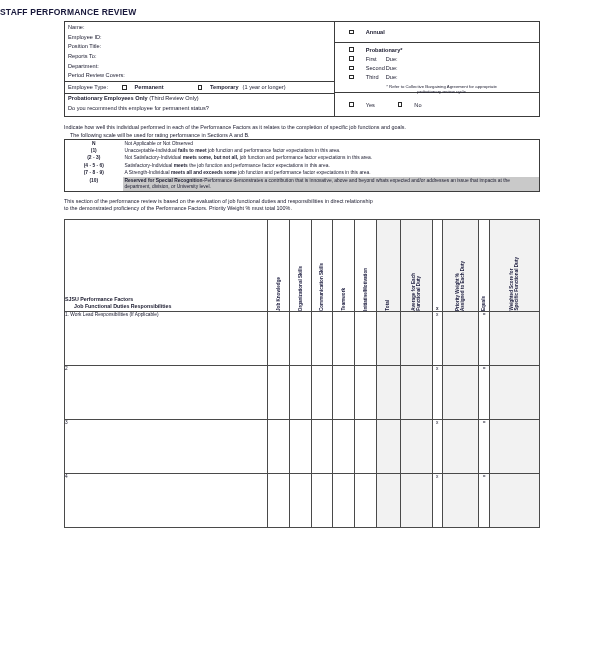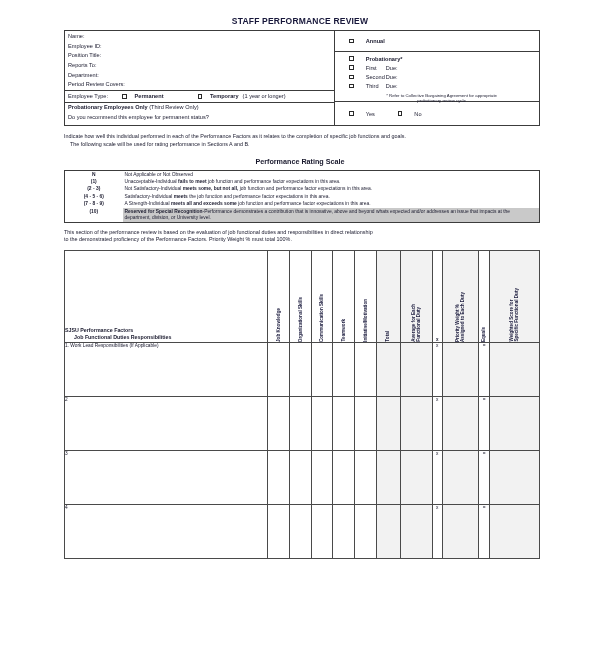--- a/index.html
+++ b/index.html
@@ -7,25 +7,25 @@
     margin: 0; padding: 0;
     width: 600px; height: 650px;
     background: #ffffff;
     font-family: "Liberation Sans", sans-serif;
     color: #1a1a2e;
     overflow: hidden;
   }
   .page { position: relative; width: 600px; height: 650px; padding: 0; }
 
   .doc-title {
-    text-align: center;
+    text-align: left;
     font-size: 8.5px;
     font-weight: bold;
     letter-spacing: .2px;
-    padding-top: 16px;
+    padding-top: 7px;
     padding-bottom: 4px;
     color: #17173a;
   }
 
   
   .idblock {
     margin: 0 60px 0 64px;
     border: 1px solid #3c3c3c;
     display: flex;
     font-size: 5.6px;
@@ -289,21 +289,20 @@
         <span class="lab">No</span>
       </div>
     </div>
   </div>
 
   <div class="instruct">
     <div>Indicate how well this individual performed in each of the Performance Factors as it relates to the completion of specific job functions and goals.</div>
     <div class="l2">The following scale will be used for rating performance in Sections A and B.</div>
   </div>
 
-  <div class="scale-title">Performance Rating Scale</div>
 
   <table class="scale">
     <tbody>
       <tr>
         <td class="key">N</td>
         <td><span>Not Applicable or Not Observed</span></td>
       </tr>
       <tr>
         <td class="key">(1)</td>
         <td><span>Unacceptable-Individual </span><b>fails to meet</b><span> job function and performance factor expectations in this area.</span></td>

